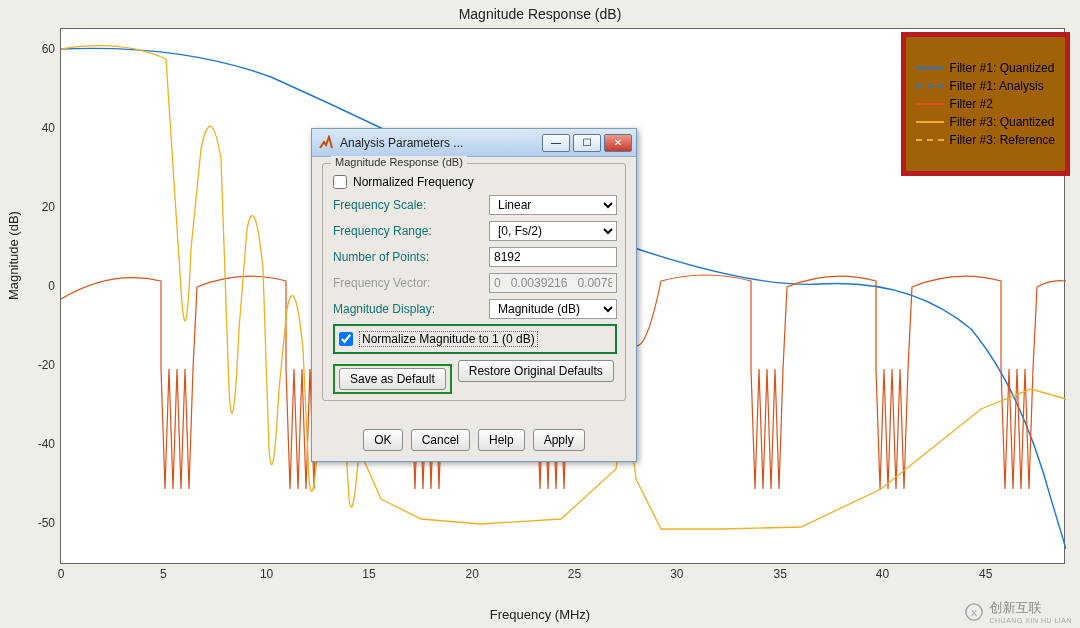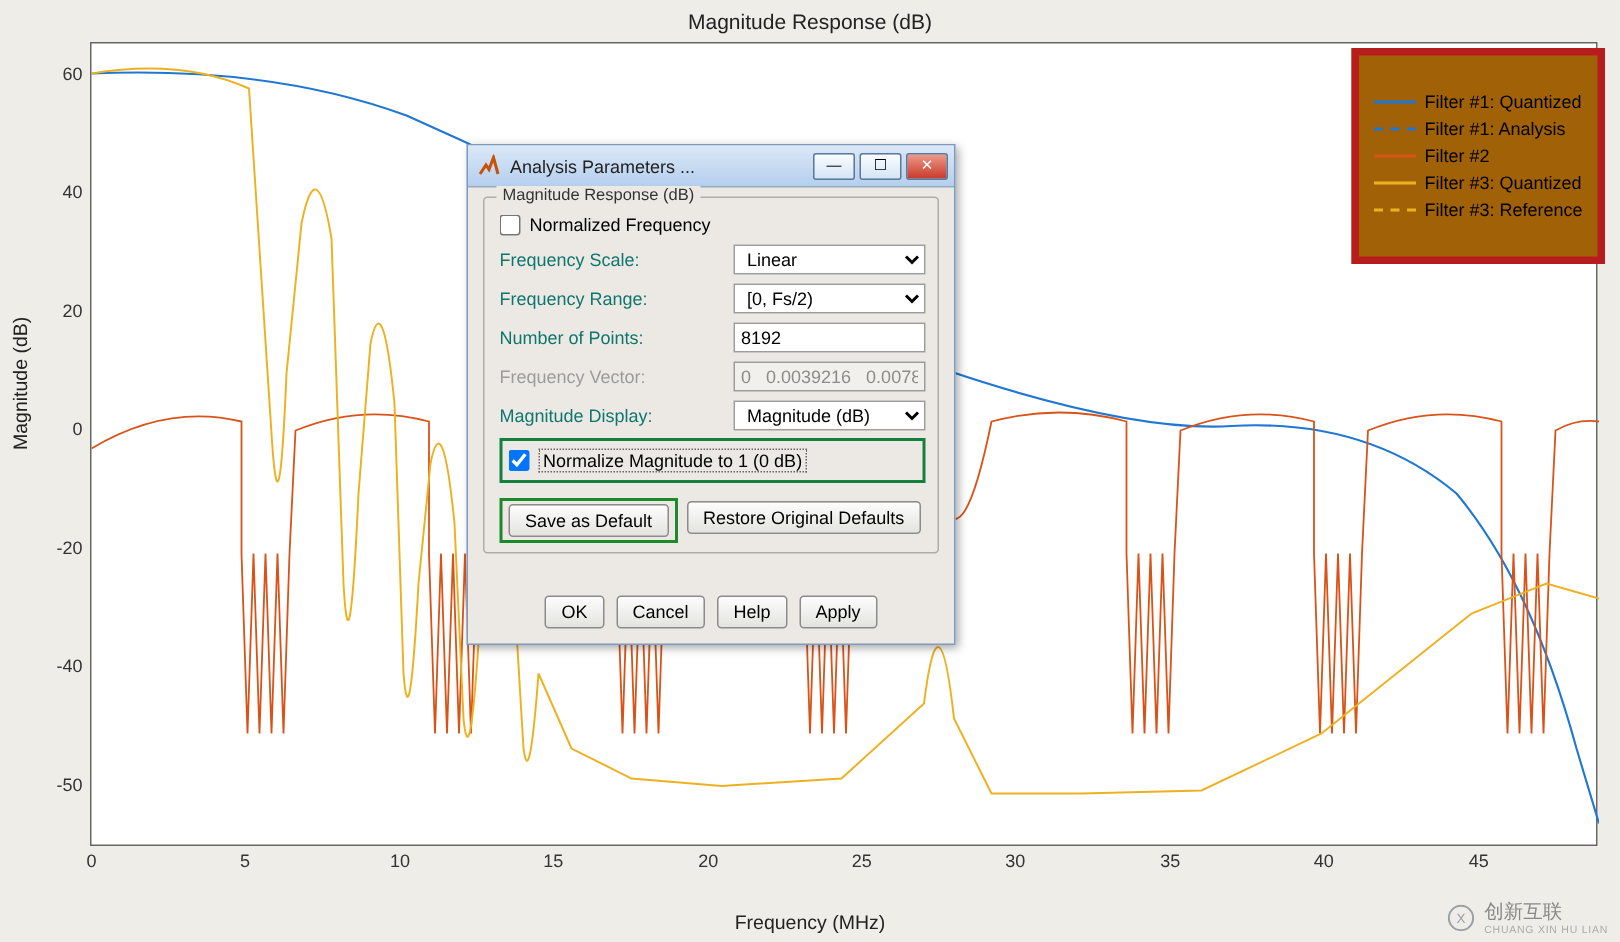--- a/index.html
+++ b/index.html
@@ -13,21 +13,21 @@
 .xlabel { position: absolute; bottom: 6px; left: 0; width: 100%; text-align: center; font-size: 13px; color: #222; }
 .tick-y { position: absolute; right: 100%; padding-right: 6px; font-size: 12px; color: #333; transform: translateY(-50%); }
 .tick-x { position: absolute; top: 100%; padding-top: 4px; font-size: 12px; color: #333; transform: translateX(-50%); }
 
 
 .legend { position: absolute; right: 10px; top: 32px; background: #a16207; border: 5px solid #b91c1c; padding: 22px 10px; font-size: 12px; line-height: 1.5; }
 .legend-row { display: flex; align-items: center; gap: 6px; }
 .legend-swatch { width: 28px; height: 0; border-top-width: 2px; border-top-style: solid; }
 
 
-.dialog { position: absolute; left: 311px; top: 96px; width: 326px; background: #ece9e4; border: 1px solid #7a9bbf; box-shadow: 2px 2px 6px rgba(0,0,0,.35); font-size: 12px; }
+.dialog { position: absolute; left: 311px; top: 128px; width: 326px; background: #ece9e4; border: 1px solid #7a9bbf; box-shadow: 2px 2px 6px rgba(0,0,0,.35); font-size: 12px; }
 .titlebar { background: linear-gradient(#dbe8f7,#b4cfee); height: 28px; display: flex; align-items: center; padding: 0 4px; border-bottom: 1px solid #9ab; }
 .titlebar-icon { width: 16px; height: 16px; margin: 0 6px 0 2px; display: inline-flex; }
 .titlebar-title { flex: 1; font-size: 12px; color: #222; }
 .winbtns { display: flex; gap: 3px; }
 .winbtn { width: 28px; height: 18px; border: 1px solid #5a799b; background: linear-gradient(#fafdff,#d5e4f5); border-radius: 2px; display: flex; align-items: center; justify-content: center; font-size: 10px; line-height: 1; cursor: default; }
 .winbtn.close { background: linear-gradient(#e98,#c83a2c); color: #fff; }
 
 .dialog-body { padding: 6px 10px 10px; }
 .fs { border: 1px solid #b0aba4; border-radius: 3px; padding: 8px 8px 6px 10px; position: relative; }
 .fs-legend { position: absolute; top: -8px; left: 8px; background: #ece9e4; padding: 0 4px; font-size: 11px; color: #333; }
@@ -36,21 +36,21 @@
 .row.disabled label { color: #9c9c9c; }
 .ctrl { flex: 1; }
 select, input[type=text] { width: 100%; height: 20px; font-size: 12px; padding: 0 4px; border: 1px solid #9c9c9c; background: #fff; }
 input[disabled] { background: #f2f0ec; color: #8c8c8c; }
 
 .chk { display: flex; align-items: center; gap: 6px; padding: 3px 0; }
 .chk input { width: 14px; height: 14px; }
 .highlight-red { border: 2px solid #15803d; padding: 2px 4px; margin: 2px 0; }
 .highlight-green { border: 2px solid #1a8a2a; padding: 2px 4px; display: inline-block; margin-top: 4px; }
 
-.btns-row { display: flex; gap: 6px; margin-top: 6px; align-items: center; }
+.btns-row { display: flex; gap: 6px; margin-top: 6px; align-items: flex-start; }
 .btn { height: 22px; padding: 0 10px; font-size: 12px; background: linear-gradient(#fdfdfd,#e3e3df); border: 1px solid #8c8c8c; border-radius: 3px; cursor: default; }
 
 .bottom-btns { display: flex; justify-content: center; gap: 8px; margin-top: 28px; }
 
 .watermark { position: absolute; right: 8px; bottom: 4px; font-size: 11px; color: #9aa0a6; display: flex; align-items: center; gap: 6px; }
 .watermark-logo { width: 18px; height: 18px; }
 </style>
 </head>
 <body>
 

